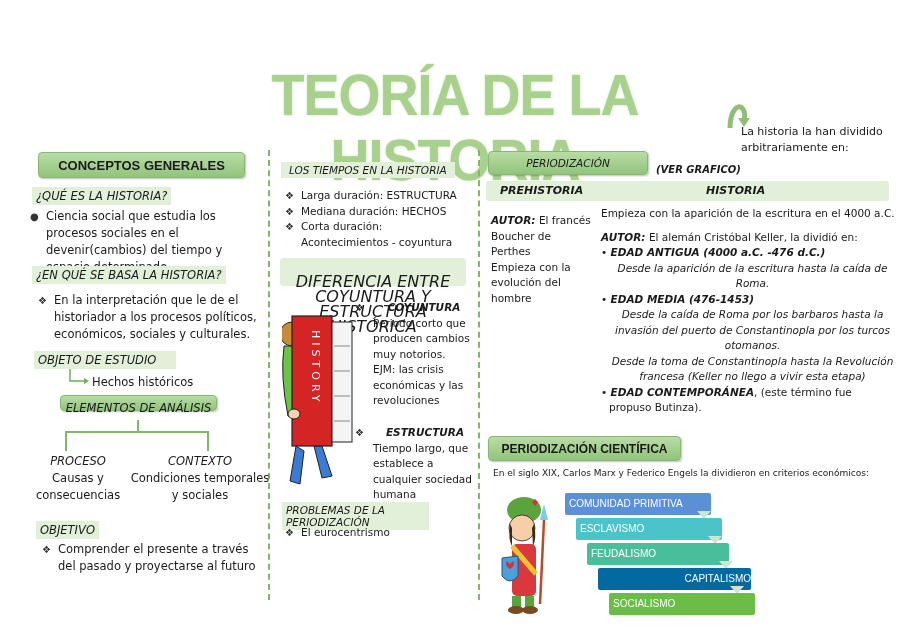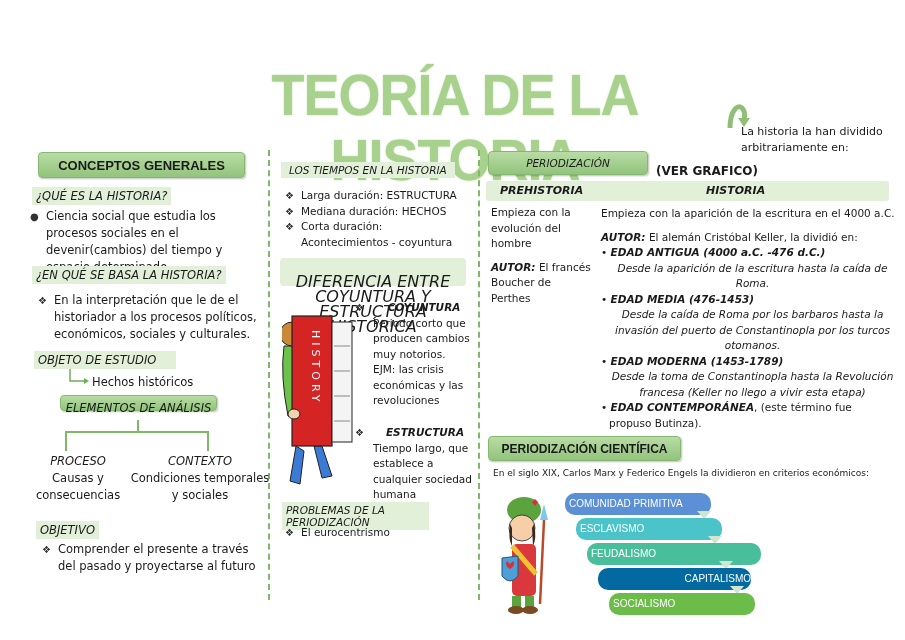--- a/index.html
+++ b/index.html
@@ -25,21 +25,21 @@
   .hl { background: #e2efd9; font-style: italic; font-size: 11.5px; padding: 2px 4px; display: inline-block; }
   .body-txt { font-size: 11.5px; line-height: 17px; }
   .small-txt { font-size: 10.5px; line-height: 15.5px; }
   .bullet-row { display: flex; }
   .bullet-row .mk { width: 16px; flex: none; font-size: 10px; color: #333; }
   .ital { font-style: italic; text-align: center; }
   .bold { font-weight: bold; }
   .tree-line { border-color: #7fb868; border-style: solid; }
   .step {
     position: absolute; height: 22px; color: #fff; font-size: 10px;
-    padding-left: 4px; line-height: 22px; border-radius: 10px;
+    padding-left: 4px; line-height: 22px; border-radius: 2px;
     font-family: "Liberation Sans", sans-serif;
   }
   .step-arrow {
     position: absolute; width: 0; height: 0;
     border-left: 7px solid transparent; border-right: 7px solid transparent;
     border-top: 8px solid #cfe6d3;
   }
 </style>
 </head>
 <body>
@@ -165,46 +165,45 @@
 
 <div class="abs hl" style="left:282px; top:502px; width:147px; font-size:10.5px;">PROBLEMAS DE LA PERIODIZACIÓN</div>
 <div class="abs small-txt bullet-row" style="left:285px; top:525px;">
   <span class="mk">❖</span>
   <span>El eurocentrismo</span>
 </div>
 
 <div class="abs green-btn" style="left:488px; top:151px; width:160px; height:24px; line-height:23px; font-style:italic; font-size:10.5px;">
   <span>PERIODIZACIÓN TRADICIONAL</span>
 </div>
-<div class="abs" style="left:656px; top:164px; font-size:12px; font-weight:bold;">(VER GRAFICO)</div>
+<div class="abs" style="left:656px; top:164px; font-size:10px; font-style:italic; font-weight:bold;">(VER GRAFICO)</div>
 
 <div class="abs" style="left:486px; top:181px; width:403px; height:20px; background:#e2efd9; border-radius:3px; font-style:italic; font-weight:bold; font-size:11px; line-height:20px;">
   <span class="abs" style="left:14px;">PREHISTORIA</span>
   <span class="abs" style="left:220px;">HISTORIA</span>
 </div>
 
 <div class="abs small-txt" style="left:491px; top:205px; width:100px;">
-  <div>Empieza con la evolución del hombre</div>
   <div style="margin-top:8px;">
     <span class="ital bold">AUTOR:</span>
     <span>El francés Boucher de Perthes</span>
   </div>
+  <div>Empieza con la evolución del hombre</div>
 </div>
 
 <div class="abs small-txt" style="left:601px; top:206px; width:295px;">
   <div style="margin-bottom:8px;">Empieza con la aparición de la escritura en el 4000 a.C.</div>
   <div>
     <span class="ital bold">AUTOR:</span>
     <span>El alemán Cristóbal Keller, la dividió en:</span>
   </div>
   <div>• <span class="ital bold">EDAD ANTIGUA (4000 a.C. -476 d.C.)</span></div>
   <div class="ital" style="padding-left:8px;">Desde la aparición de la escritura hasta la caída de Roma.</div>
   <div>• <span class="ital bold">EDAD MEDIA (476-1453)</span></div>
   <div class="ital" style="padding-left:8px;">Desde la caída de Roma por los barbaros hasta la invasión del puerto de Constantinopla por los turcos otomanos.</div>
-  <div>• <span class="ital bold">EDAD MODERNA (1453-1789)</span></div>
   <div class="ital" style="padding-left:8px;">Desde la toma de Constantinopla hasta la Revolución francesa (Keller no llego a vivir esta etapa)</div>
   <div style="padding-left:8px; text-indent:-8px;">• <span class="ital bold">EDAD CONTEMPORÁNEA</span><span>, (este término fue propuso Butinza).</span></div>
 </div>
 
 <div class="abs green-btn" style="left:488px; top:436px; width:193px; height:25px; line-height:24px; font-family:'Liberation Sans',sans-serif; font-weight:bold; font-size:12px;">
   <span>PERIODIZACIÓN CIENTÍFICA</span>
 </div>
 <div class="abs" style="left:493px; top:468px; font-size:9px;">En el siglo XIX, Carlos Marx y Federico Engels la dividieron en criterios económicos:</div>
 
 <svg class="abs" style="left:500px; top:494px;" width="60" height="124" viewBox="0 0 60 124">
@@ -223,18 +222,18 @@
   <rect x="25" y="102" width="9" height="12" fill="#5aa33d"></rect>
   <ellipse cx="16" cy="116" rx="8" ry="4" fill="#7a4a22"></ellipse>
   <ellipse cx="30" cy="116" rx="8" ry="4" fill="#7a4a22"></ellipse>
 </svg>
 
 <div class="abs" style="left:565px; top:493px; width:195px; height:125px;">
   <div class="step" style="left:0px; top:0px; width:146px; background:#5b8fd6;">COMUNIDAD PRIMITIVA</div>
   <div class="step-arrow" style="left:132px; top:18px;"></div>
   <div class="step" style="left:11px; top:25px; width:146px; background:#4bc4c9;">ESCLAVISMO</div>
   <div class="step-arrow" style="left:143px; top:43px;"></div>
-  <div class="step" style="left:22px; top:50px; width:174px; background:#48bf9a;">FEUDALISMO</div>
+  <div class="step" style="left:22px; top:50px; width:142px; background:#48bf9a;">FEUDALISMO</div>
   <div class="step-arrow" style="left:154px; top:68px;"></div>
   <div class="step" style="left:33px; top:75px; width:153px; background:#0369a1;text-align:right;">CAPITALISMO</div>
   <div class="step-arrow" style="left:165px; top:93px;"></div>
   <div class="step" style="left:44px; top:100px; width:146px; background:#6cbc4a;">SOCIALISMO</div>
 </div>
 
 </body></html>

